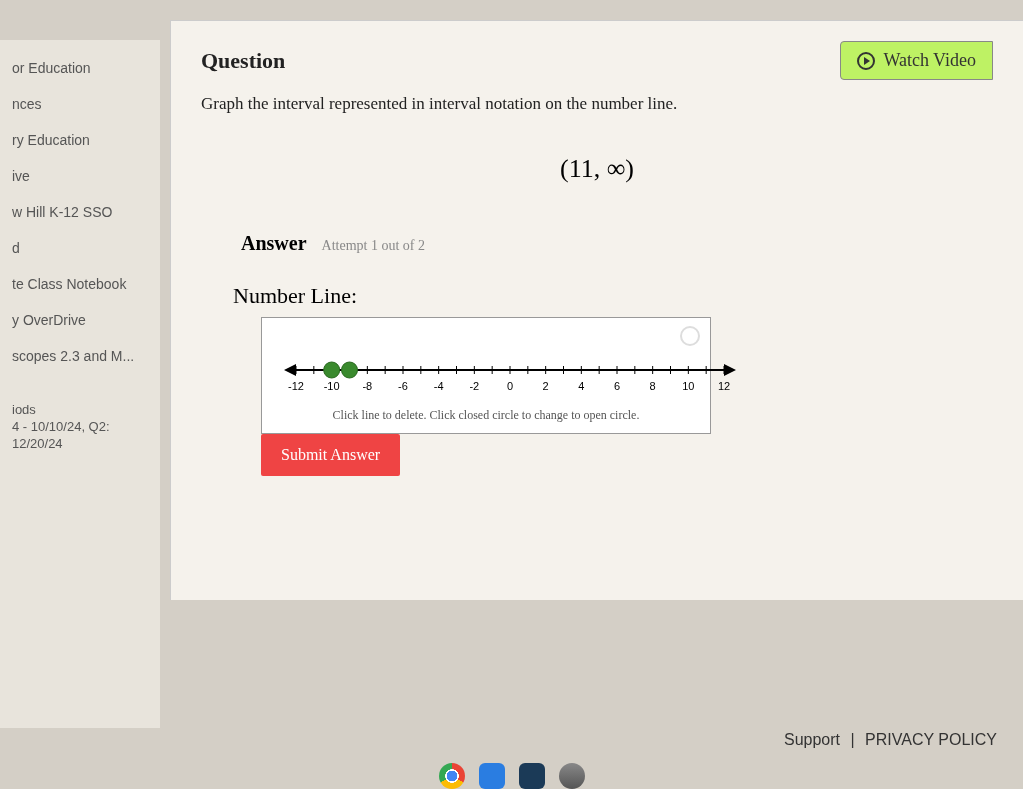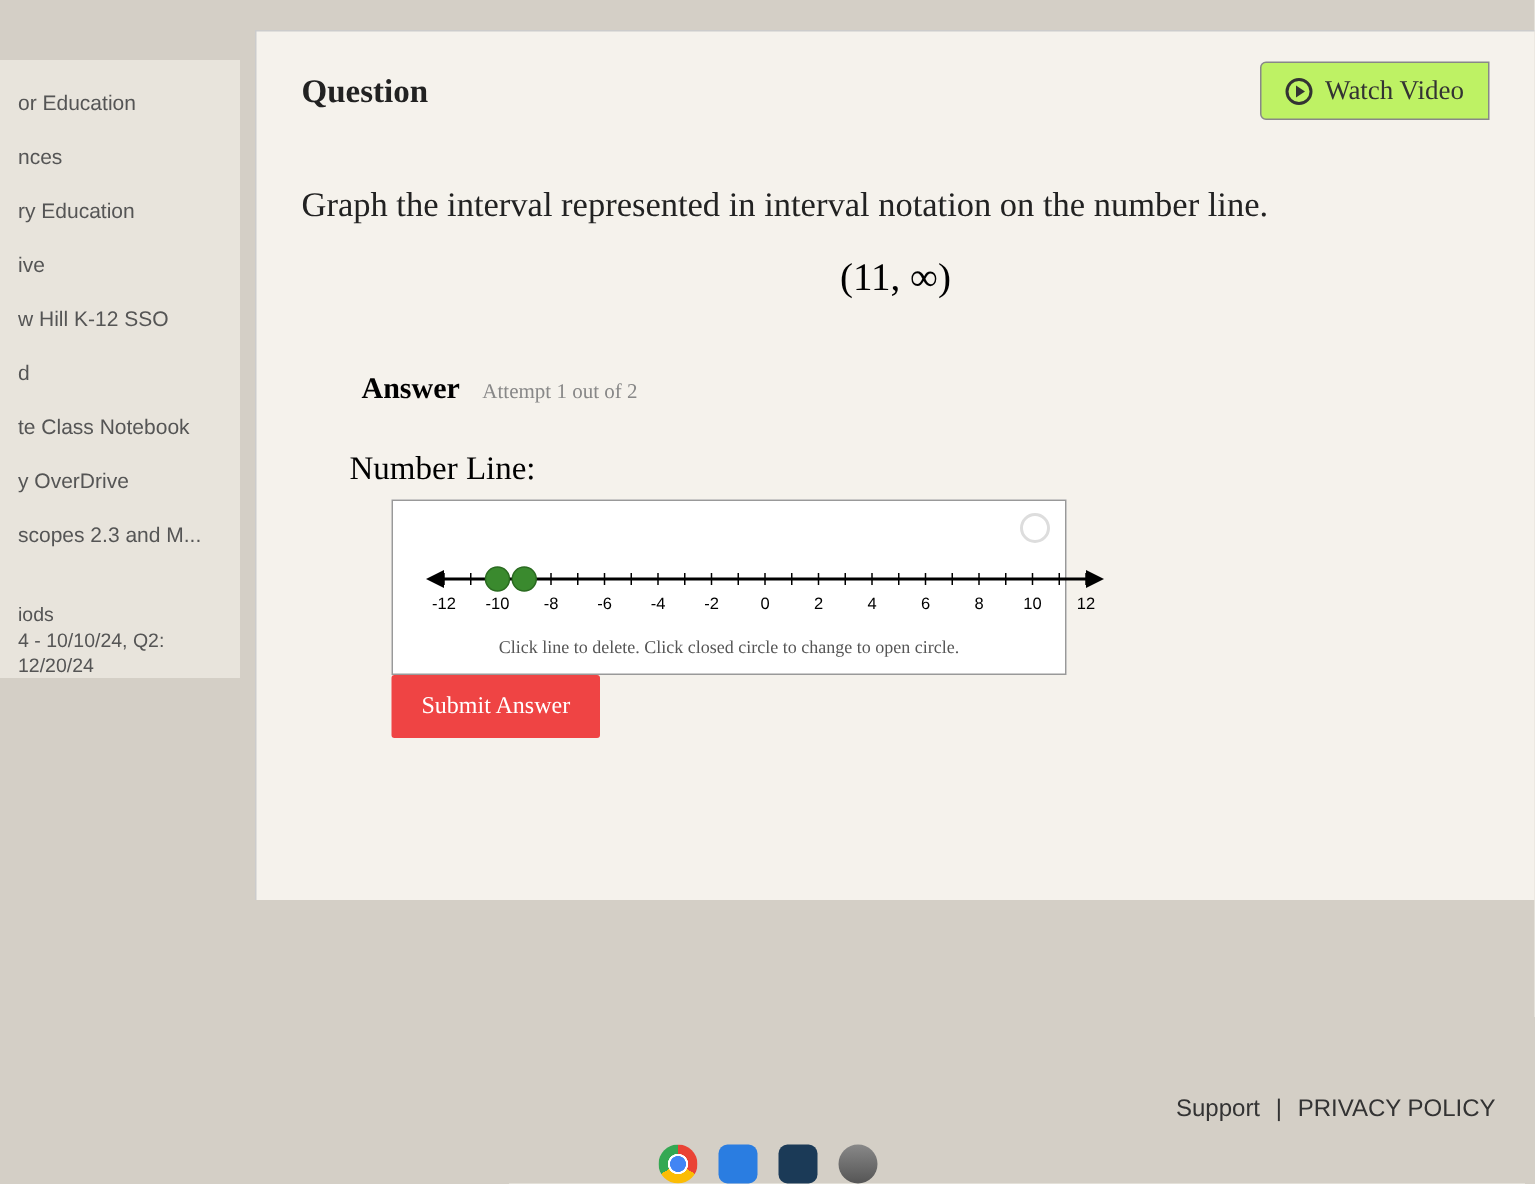--- a/index.html
+++ b/index.html
@@ -14,21 +14,21 @@
     .sidebar {
       position: absolute;
       left: 0;
       top: 40px;
       width: 160px;
       background: #e8e4dc;
       padding: 10px 8px;
       font-family: Arial, sans-serif;
       font-size: 14px;
       color: #555;
-      height: 412px;
+      height: 688px;
     }
     .sidebar-item {
       padding: 10px 4px;
       cursor: pointer;
       white-space: nowrap;
       overflow: hidden;
     }
     .sidebar-group {
       padding: 8px 4px;
       font-size: 13px;
@@ -43,21 +43,21 @@
       background: #f5f2ec;
       padding: 20px 30px 40px 30px;
       height: 580px;
       border-left: 1px solid #ccc;
       border-top: 1px solid #ccc;
     }
     .header-row {
       display: flex;
       justify-content: space-between;
       align-items: center;
-      margin-bottom: 44px;
+      margin-bottom: 14px;
     }
     .question-title {
       font-weight: bold;
       font-size: 22px;
       font-family: Georgia, serif;
       color: #222;
     }
     .watch-video {
       border: 1.5px solid #888;
       border-radius: 4px 0 0 4px;
@@ -83,24 +83,24 @@
     }
     .play-icon::after {
       content: '';
       width: 0; height: 0;
       border-left: 6px solid #333;
       border-top: 4px solid transparent;
       border-bottom: 4px solid transparent;
       margin-left: 2px;
     }
     .prompt-text {
-      font-size: 23px;
+      font-size: 17px;
       font-family: Georgia, serif;
       color: #222;
-      margin-bottom: 20px;
+      margin-bottom: 40px;
     }
     .interval {
       font-size: 26px;
       font-family: Georgia, serif;
       text-align: center;
       margin-bottom: 48px;
     }
     .answer-row {
       font-size: 20px;
       margin-bottom: 28px;

